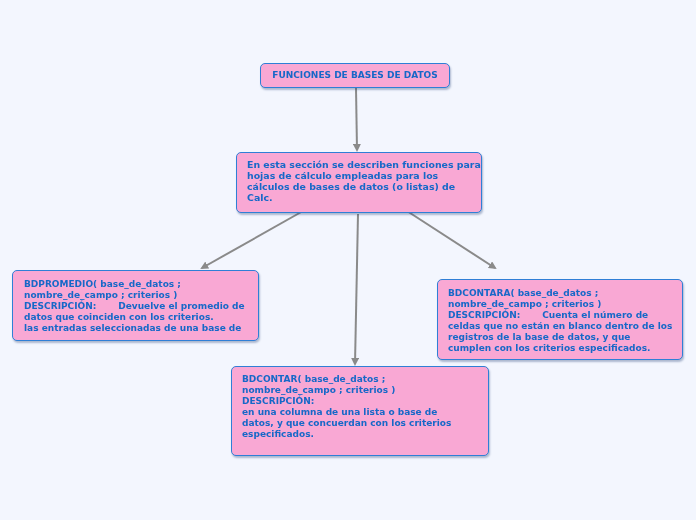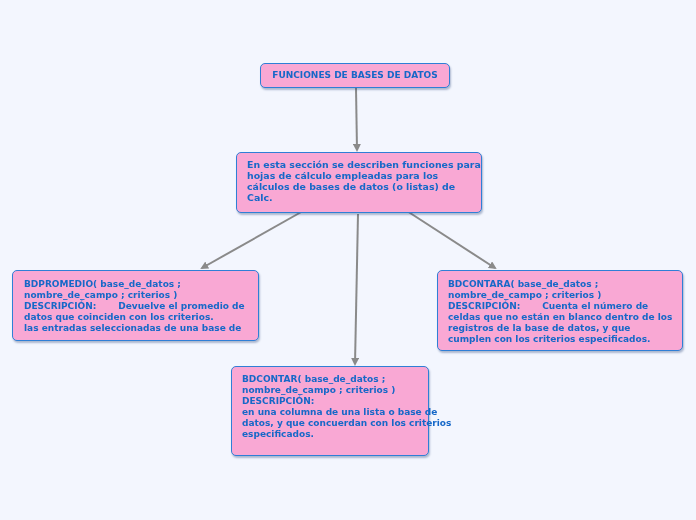--- a/index.html
+++ b/index.html
@@ -17,22 +17,22 @@
       box-shadow: 1px 2px 2px rgba(40,70,120,0.35);
       color: #1668c8;
       font-weight: bold;
       font-size: 9px;
       line-height: 11px;
     }
     .node .line { display: block; white-space: pre; }
     #n-root { left: 260px; top: 63px; width: 190px; height: 25px; text-align: center; padding-top: 6px; }
     #n-intro { left: 236px; top: 152px; width: 246px; height: 61px; padding: 6px 0 0 10px; font-size: 9.4px; line-height: 11px; }
     #n-prom { left: 12px; top: 270px; width: 247px; height: 71px; padding: 8px 0 0 11px; }
-    #n-contara { left: 437px; top: 270px; width: 246px; height: 81px; padding: 8px 0 0 10px; }
-    #n-contar { left: 231px; top: 366px; width: 198px; height: 90px; padding: 7px 0 0 10px; }
+    #n-contara { left: 437px; top: 279px; width: 246px; height: 81px; padding: 8px 0 0 10px; }
+    #n-contar { left: 231px; top: 366px; width: 258px; height: 90px; padding: 7px 0 0 10px; }
   </style>
 </head>
 <body>
 
 <svg class="edges" width="696" height="520">
   <defs>
     <marker id="arrow" markerWidth="8" markerHeight="8" refX="6" refY="4" orient="auto" markerUnits="userSpaceOnUse">
       <path d="M0,0 L8,4 L0,8 z" fill="#8a8a8a"></path>
     </marker>
   </defs>

